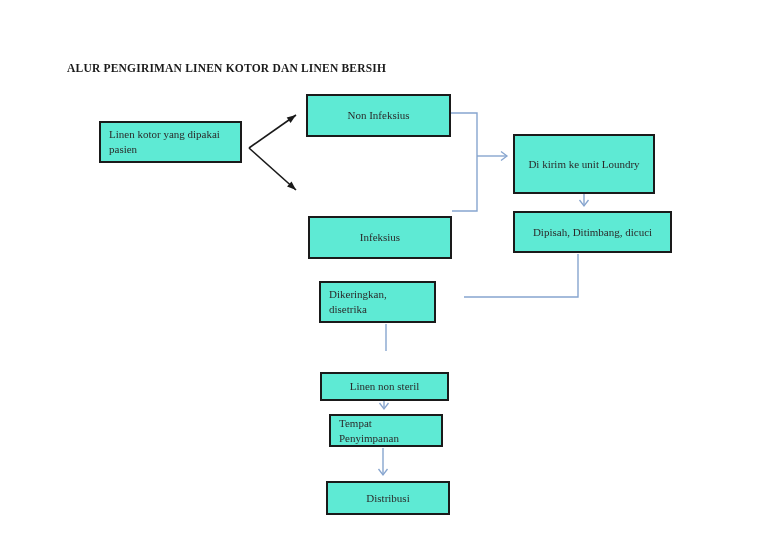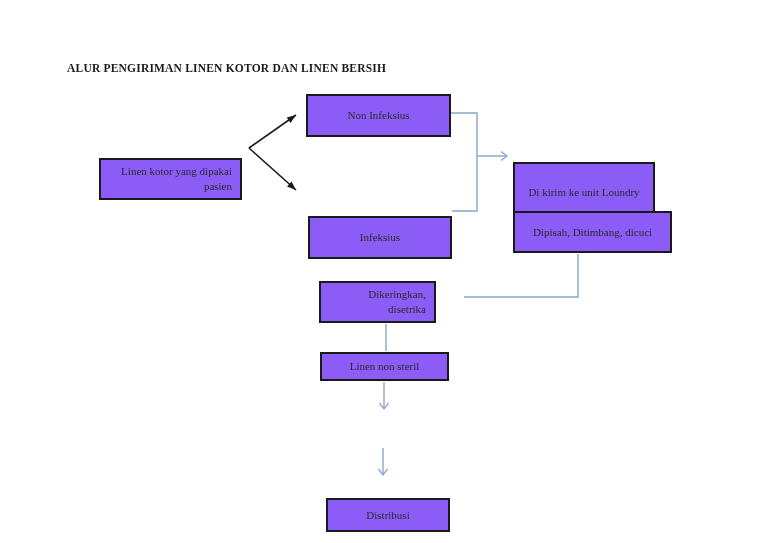--- a/index.html
+++ b/index.html
@@ -30,38 +30,38 @@
     position: absolute;
     left: 0;
     top: 0;
     width: 768px;
     height: 543px;
   }
   .node {
     position: absolute;
     box-sizing: border-box;
     border: 2.5px solid #1a1a1a;
-    background: #8b5cf6;
+    background: #5eead4;
     display: flex;
     align-items: center;
     justify-content: center;
-    text-align: right;
+    text-align: left;
     font-size: 11px;
     line-height: 1.35;
     padding: 2px 8px;
   }
-  .node-linen-kotor        { left:  99px; top: 121px; width: 143px; height: 42px; margin-top: 37px; }
+  .node-linen-kotor        { left:  99px; top: 121px; width: 143px; height: 42px; }
   .node-non-infeksius      { left: 306px; top:  94px; width: 145px; height: 43px; }
   .node-infeksius          { left: 308px; top: 176px; width: 144px; height: 43px; margin-top: 40px; }
-  .node-kirim-loundry      { left: 513px; top: 134px; width: 142px; height: 60px; margin-top: 28px; }
+  .node-kirim-loundry      { left: 513px; top: 134px; width: 142px; height: 60px; }
   .node-dipisah            { left: 513px; top: 211px; width: 159px; height: 42px; }
   .node-dikeringkan        { left: 319px; top: 281px; width: 117px; height: 42px; }
-  .node-linen-non-steril   { left: 320px; top: 352px; width: 129px; height: 29px; }
+  .node-linen-non-steril   { left: 320px; top: 372px; width: 129px; height: 29px; }
   .node-tempat-penyimpanan { left: 329px; top: 414px; width: 114px; height: 33px; }
-  .node-distribusi         { left: 326px; top: 481px; width: 124px; height: 34px; margin-top: 17px; }
+  .node-distribusi         { left: 326px; top: 481px; width: 124px; height: 34px; }
 </style>
 </head>
 <body>
 
 <div class="canvas">
 
   <div class="title">ALUR PENGIRIMAN LINEN KOTOR DAN LINEN BERSIH</div>
 
   <svg class="connector-layer" viewBox="0 0 768 543" xmlns="http://www.w3.org/2000/svg">
     <defs>
@@ -111,18 +111,21 @@
   </div>
 
   <div class="node node-dikeringkan">
     <span>Dikeringkan, disetrika</span>
   </div>
 
   <div class="node node-linen-non-steril">
     <span>Linen non steril</span>
   </div>
 
+  <div class="node node-tempat-penyimpanan">
+    <span>Tempat Penyimpanan</span>
+  </div>
 
   <div class="node node-distribusi">
     <span>Distribusi</span>
   </div>
 
 </div>
 
 </body></html>

